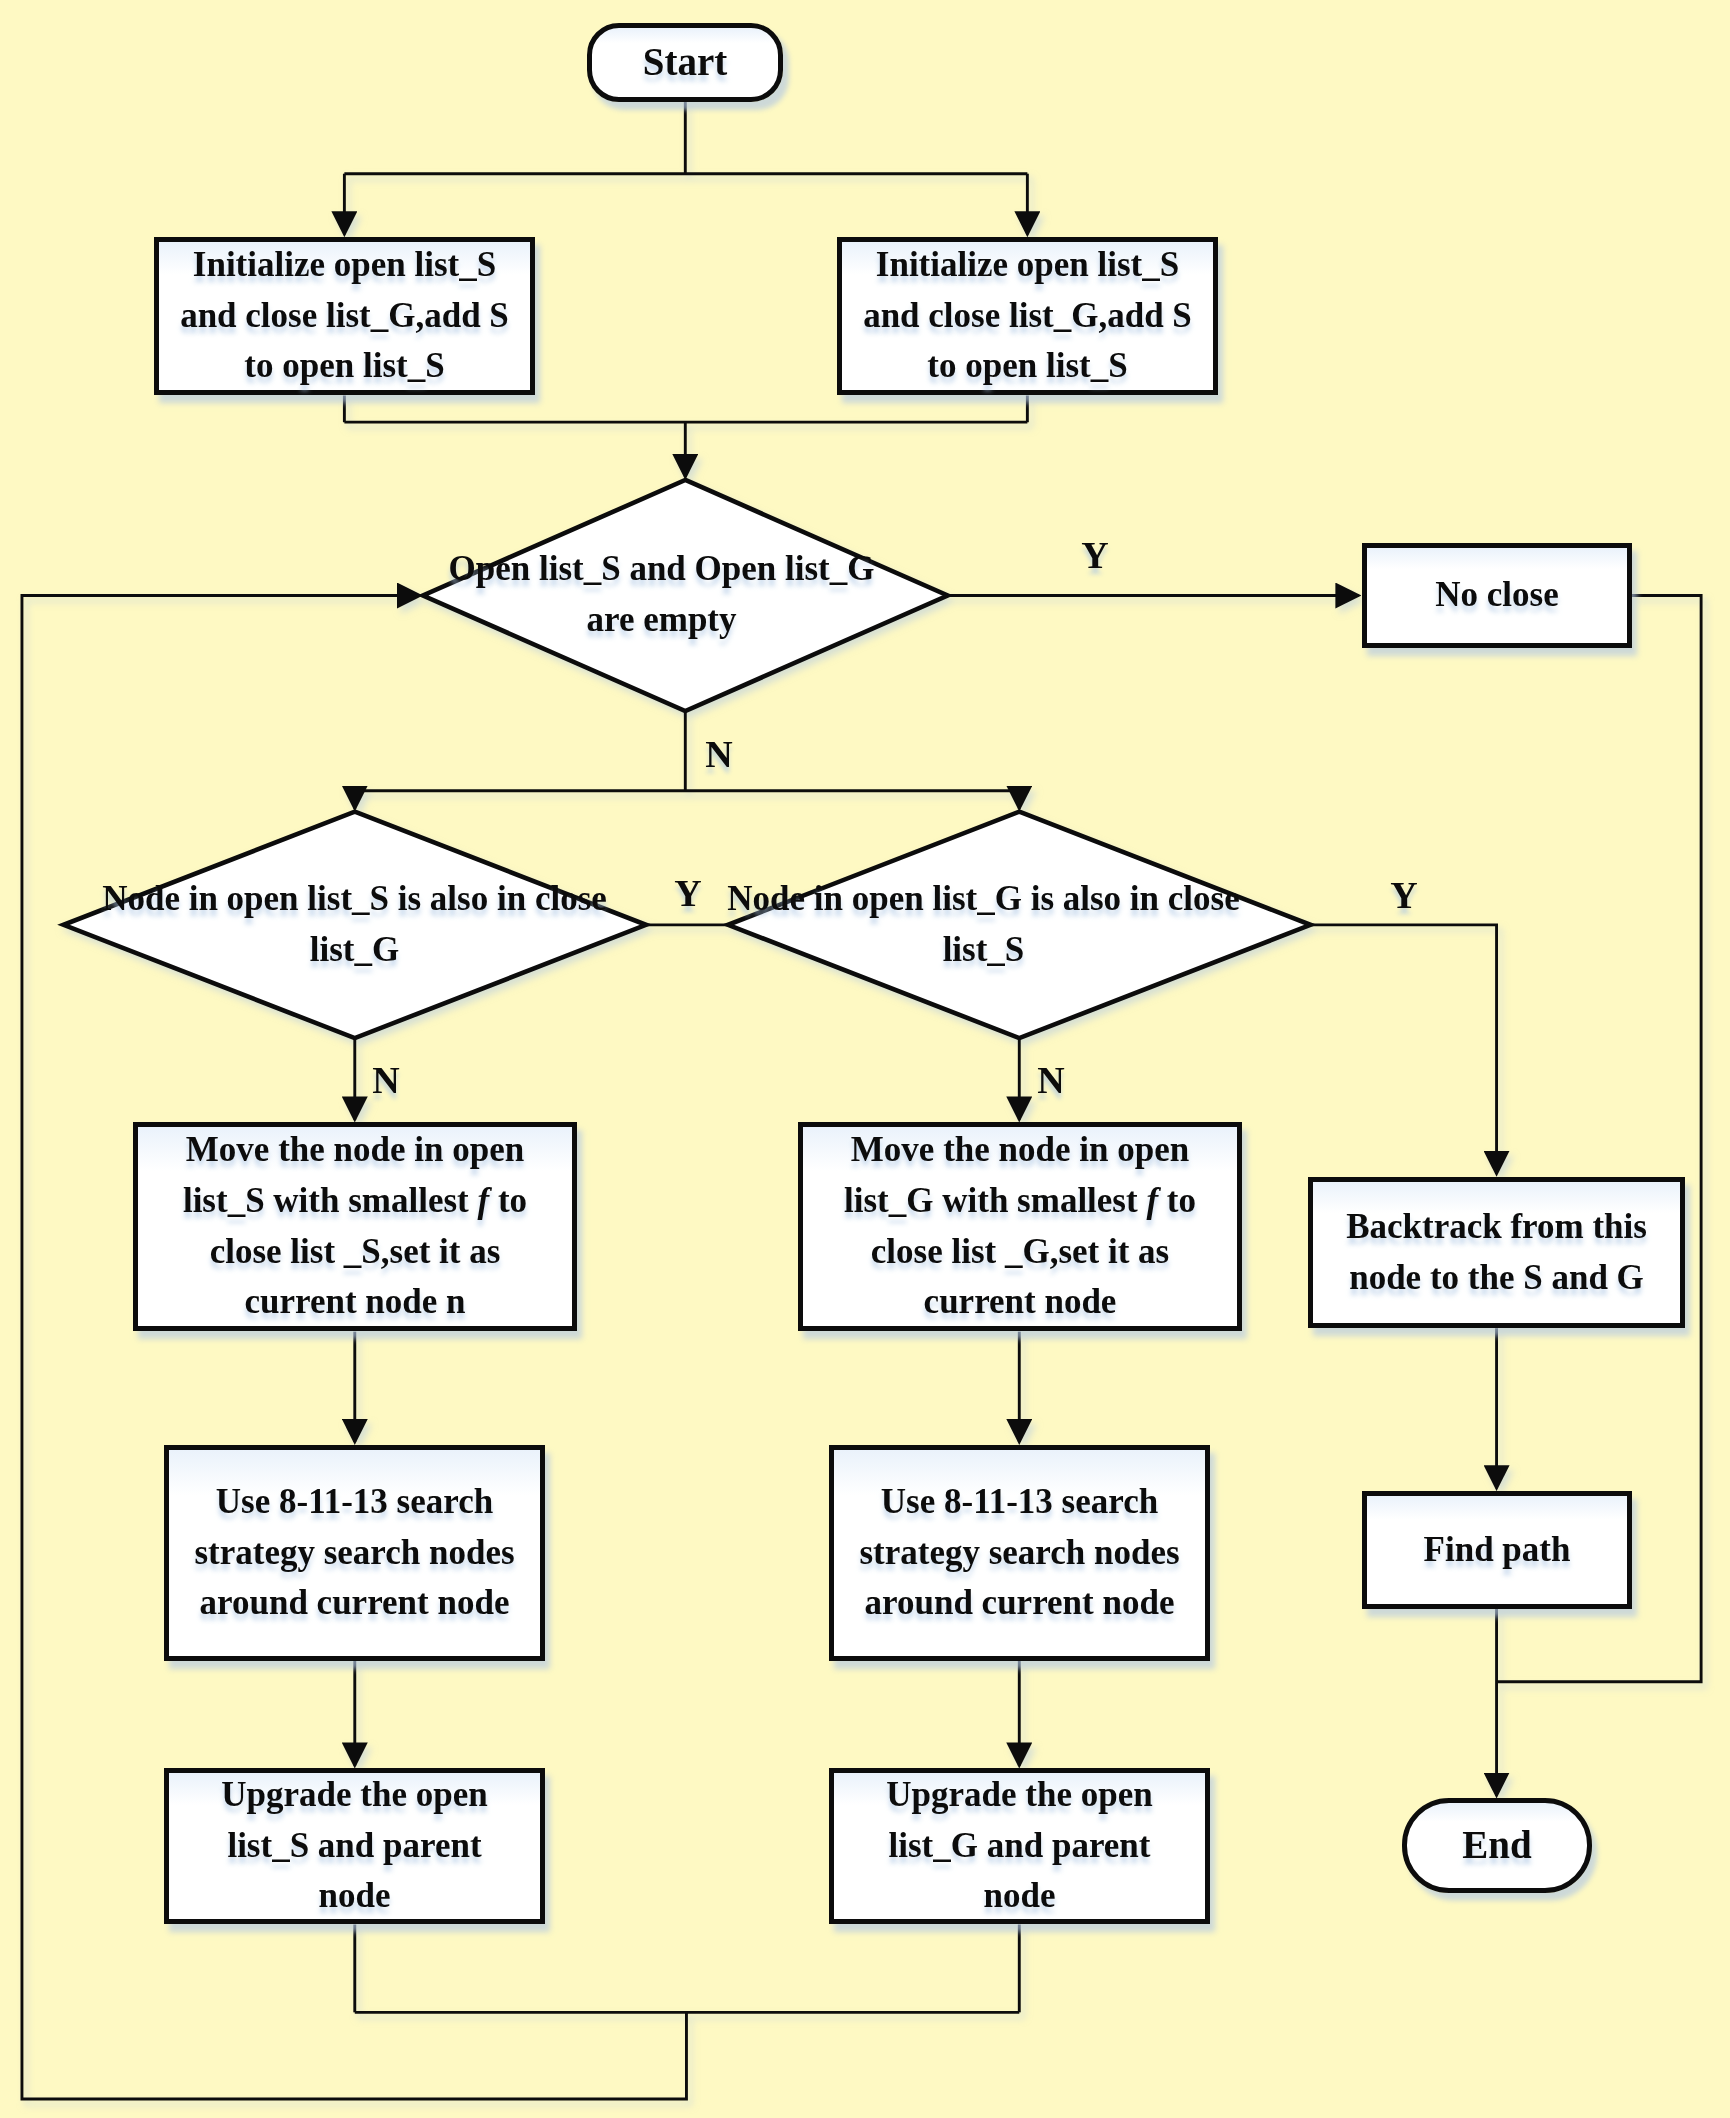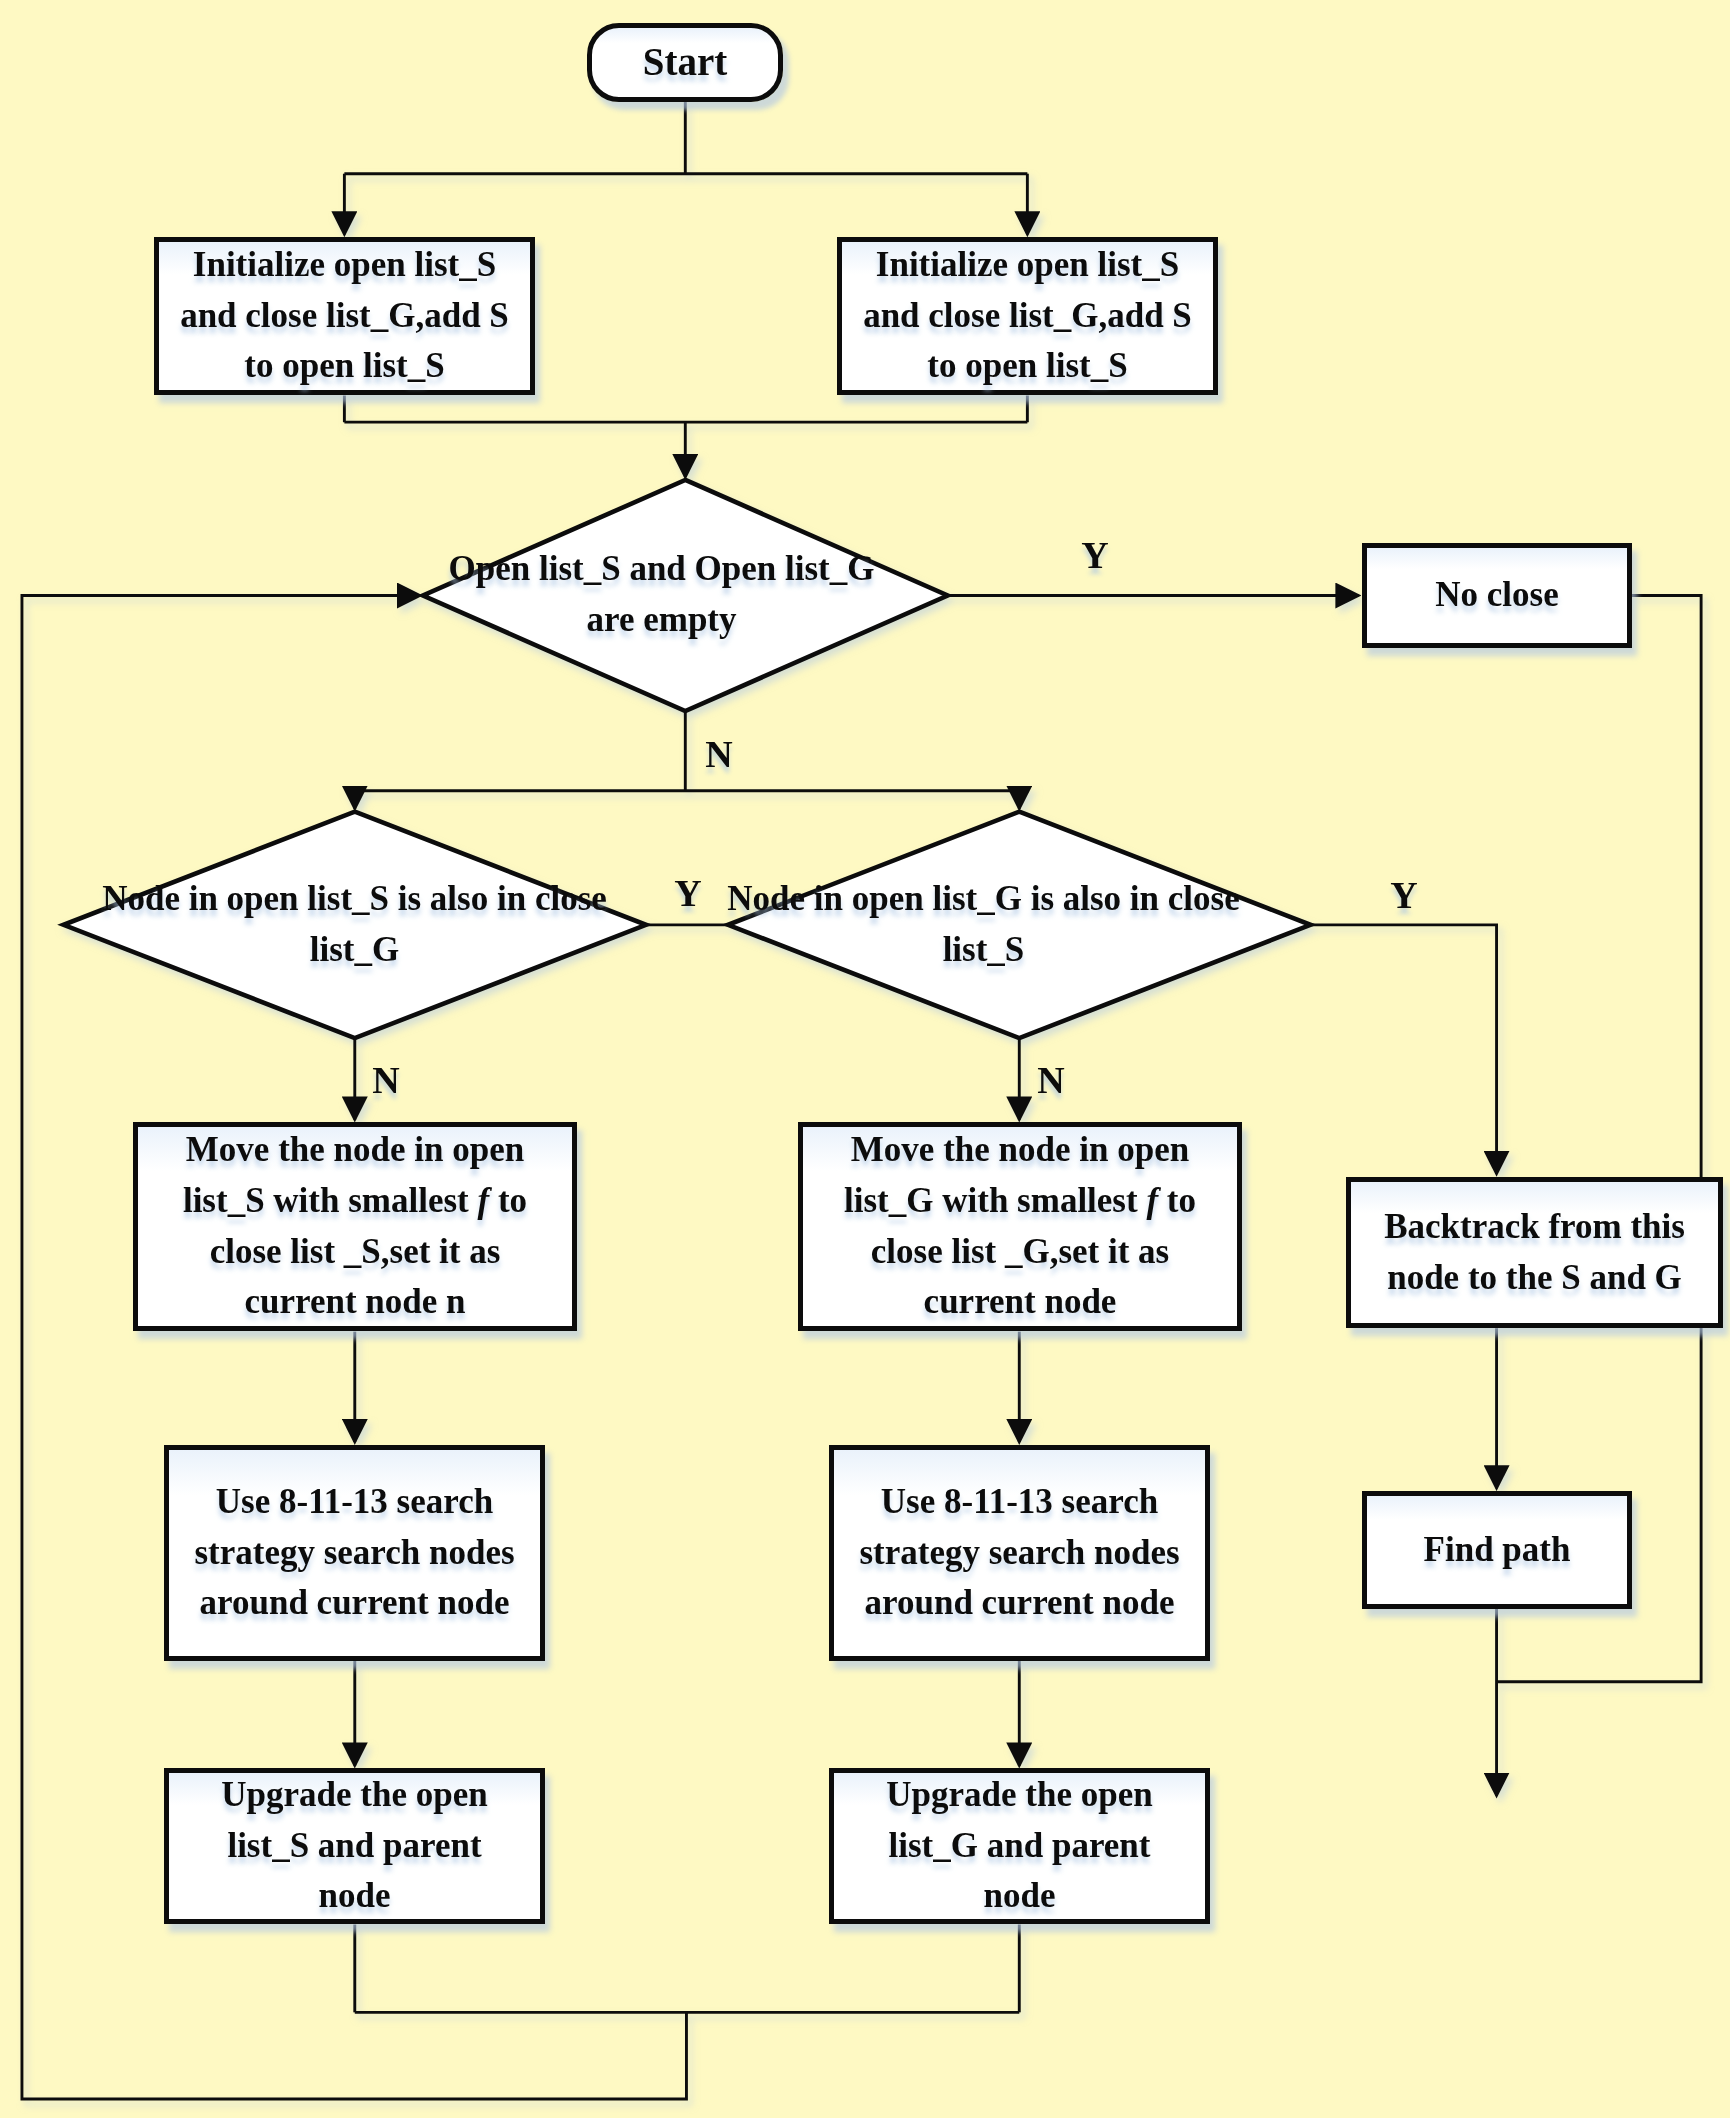--- a/index.html
+++ b/index.html
@@ -16,21 +16,21 @@
              text-shadow:0 6.4px 5.2px rgba(170,196,228,0.65);}
   .terminator{border-radius:47px;}
   #start{left:587px;top:23px;width:196px;height:79px;border-radius:32px;}
   #end{left:1402px;top:1798px;width:190px;height:95px;}
   #start .txt,#end .txt{font-size:39px;}
   #init-left{left:154px;top:237px;width:381px;height:158px;}
   #init-right{left:837px;top:237px;width:381px;height:158px;}
   #no-path{left:1362px;top:543px;width:270px;height:105px;}
   #move-left{left:133px;top:1122px;width:444px;height:209px;}
   #move-right{left:798px;top:1122px;width:444px;height:209px;}
-  #backtrack{left:1346px;top:1177px;width:377px;height:151px;}
+  #backtrack{left:1308px;top:1177px;width:377px;height:151px;}
   #use-left{left:164px;top:1445px;width:381px;height:216px;}
   #use-right{left:829px;top:1445px;width:381px;height:216px;}
   #find-path{left:1362px;top:1491px;width:270px;height:118px;}
   #upgrade-left{left:164px;top:1768px;width:381px;height:156px;}
   #upgrade-right{left:829px;top:1768px;width:381px;height:156px;}
   .dlabel{position:absolute;display:flex;align-items:center;justify-content:center;}
   .dlabel .txt{width:100%;text-align:center;white-space:pre-line;
                font-weight:bold;font-size:35px;line-height:1.45;
                text-shadow:0 6.4px 5.2px rgba(170,196,228,0.65);}
   #d1-label{left:390px;top:537px;width:543px;height:116px;}
@@ -166,20 +166,23 @@
 list_S and parent
 node</div>
   </div>
 
   <div class="node" id="upgrade-right">
     <div class="txt">Upgrade the open
 list_G and parent
 node</div>
   </div>
 
+  <div class="node terminator" id="end">
+    <div class="txt">End</div>
+  </div>
 
   <div class="branch" id="y1">Y</div>
   <div class="branch" id="n1">N</div>
   <div class="branch" id="y2">Y</div>
   <div class="branch" id="n2">N</div>
   <div class="branch" id="y3">Y</div>
   <div class="branch" id="n3">N</div>
 
 </div>
 

